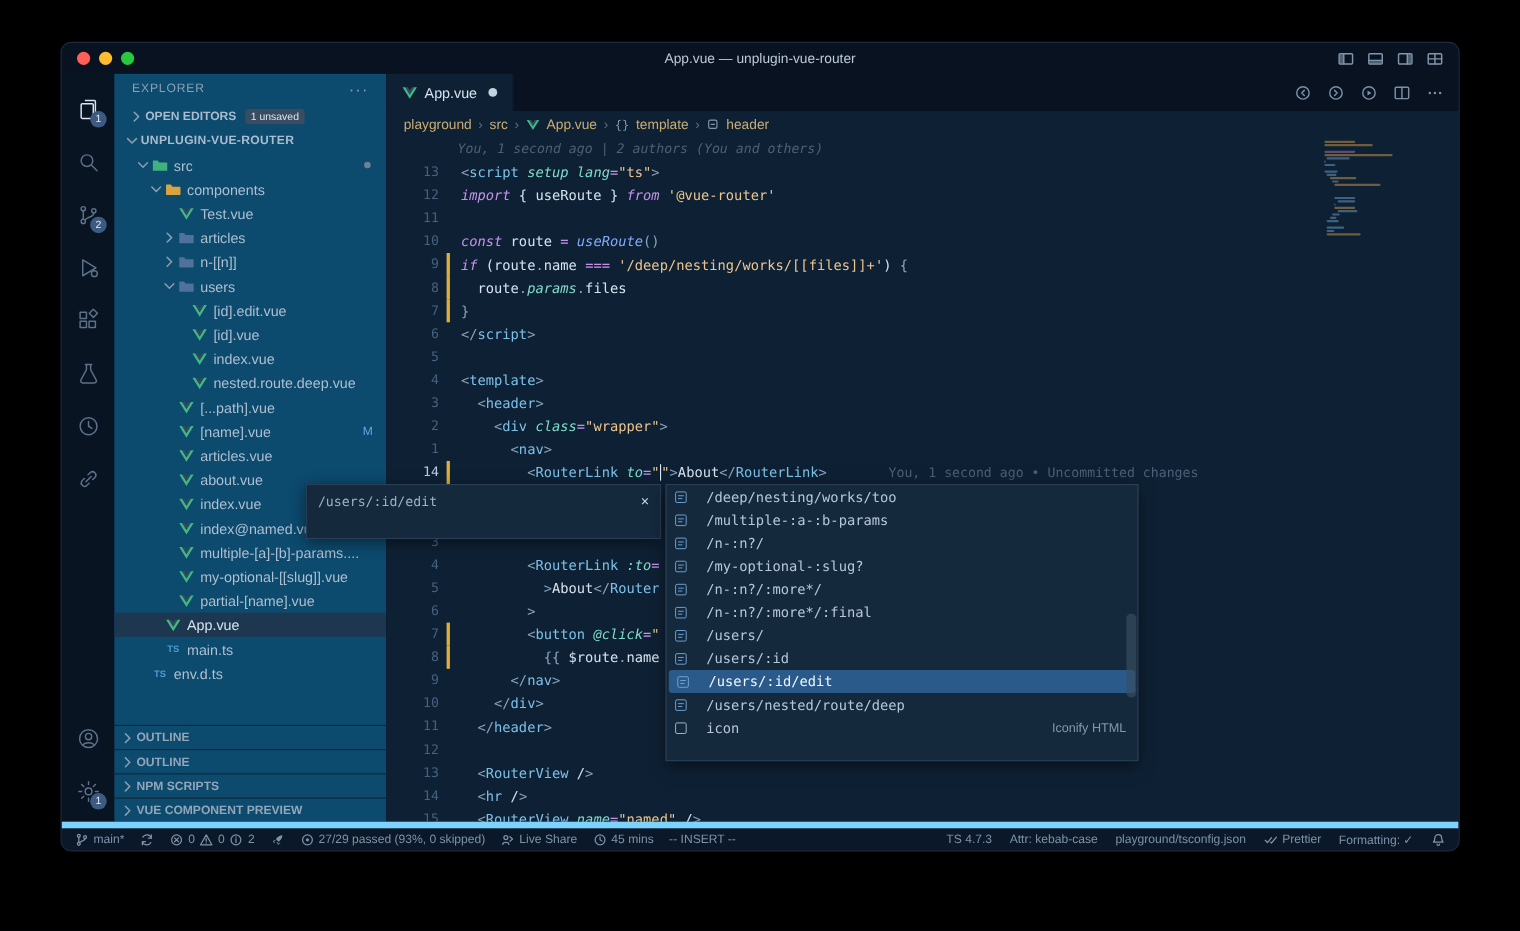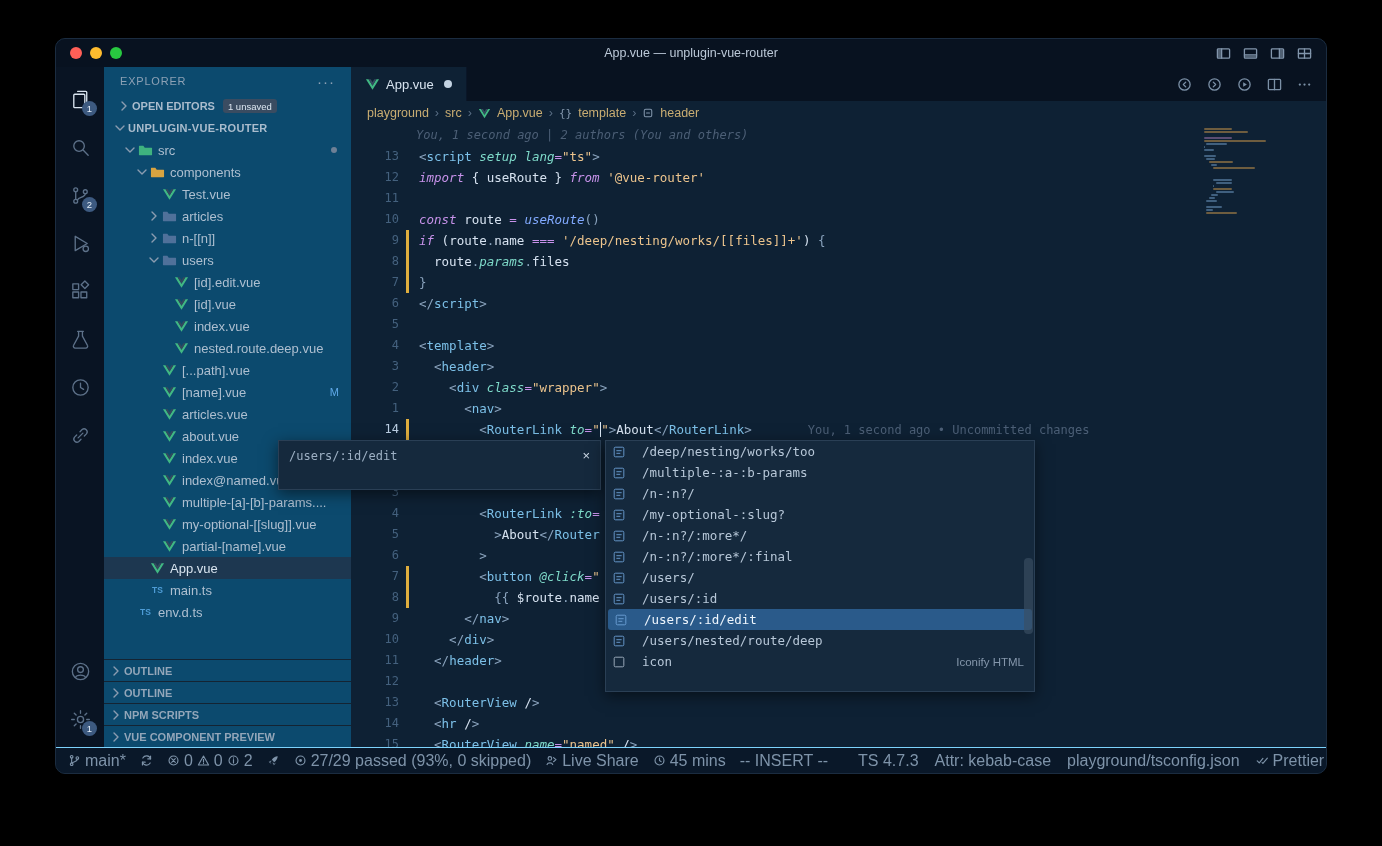--- a/index.html
+++ b/index.html
@@ -85,21 +85,21 @@
 .doc-close{margin-left:auto;color:#cdd9e6;font-size:13px;cursor:pointer;line-height:1;font-family:"Liberation Sans",sans-serif}
 .suggest{position:absolute;left:549px;top:401px;width:430px;height:252px;background:#15293d;border:1px solid #2a3f55;z-index:30;overflow:hidden;box-shadow:0 4px 14px rgba(0,0,0,.5)}
 .suggest-item{height:21px;display:flex;align-items:center;padding:0 10px 0 6px;font-family:"DejaVu Sans Mono",monospace;font-size:12.5px;color:#b7c7d8;gap:16px;cursor:pointer}
 .suggest-item.selected{background:#2a5a8a;color:#eef6fd;border-radius:3px;margin:0 2px}
 .sg-icon{width:14px;height:14px;flex:0 0 14px;color:#6fa3d9}
 .sg-box{color:#a9b8c8}
 .sg-label{white-space:nowrap;overflow:hidden}
 .sg-detail{margin-left:auto;font-family:"Liberation Sans",sans-serif;font-size:11.5px;color:#8496ab;padding-left:12px}
 .sg-scroll{position:absolute;right:1px;top:117px;width:9px;height:76px;background:#3a4e63;opacity:.65;border-radius:4px}
 
-.statusbar{flex:0 0 26px;background:#0a1829;border-top:1px solid #7dd3fc;display:flex;align-items:center;font-size:16px;color:#7e93a9;padding:0 12px;white-space:nowrap}
+.statusbar{flex:0 0 26px;background:#0a1829;border-top:6px solid #7dd3fc;display:flex;align-items:center;font-size:11px;color:#7e93a9;padding:0 12px;white-space:nowrap}
 .sb-item{display:flex;align-items:center;gap:4px;margin-right:14px;cursor:pointer}
 .sb-item svg{width:13px;height:13px}
 .sb-right{margin-left:auto;display:flex;align-items:center}
 .sb-right .sb-item{margin-right:0;margin-left:16px}
 </style>
 </head>
 <body>
 
 <div class="window">
 

